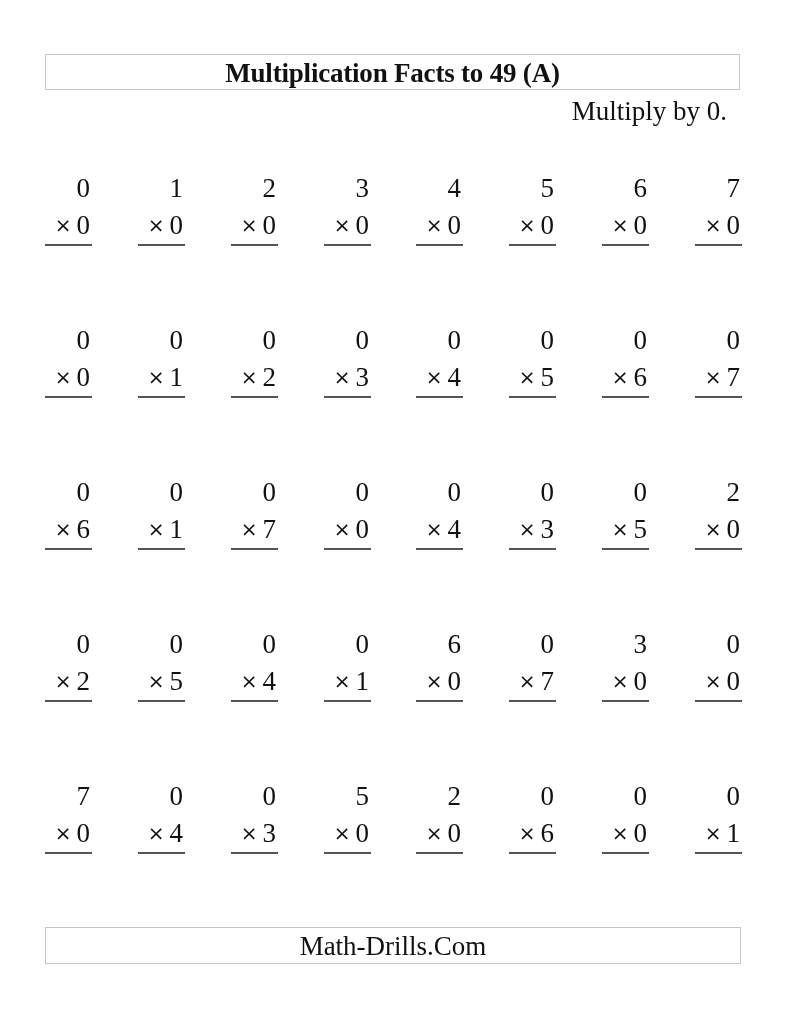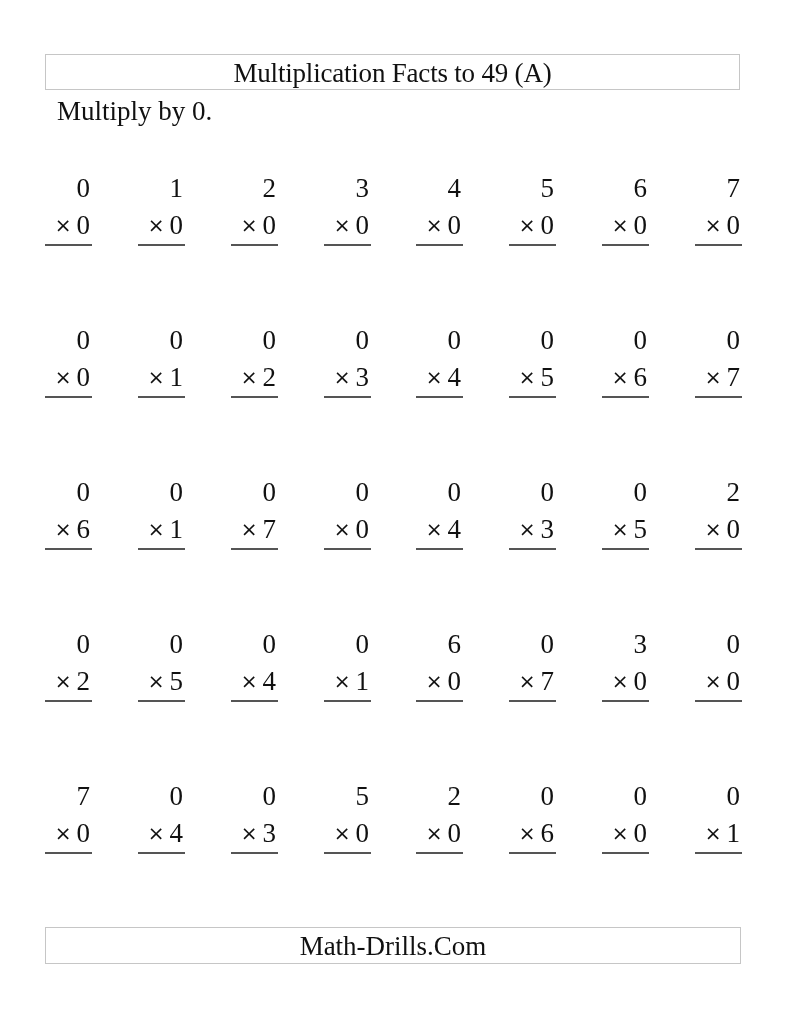--- a/index.html
+++ b/index.html
@@ -20,27 +20,28 @@
       left: 45px;
       top: 54px;
       width: 695px;
       height: 36px;
       border: 1px solid #c6c6c6;
       box-sizing: border-box;
       text-align: center;
       font-size: 27px;
       line-height: 36px;
       letter-spacing: -0.2px;
+      font-weight: bold;
     }
     .subtitle {
       position: absolute;
-      left: 57px;
+      left: 32px;
       top: 93px;
       width: 695px;
-      text-align: left;
+      text-align: right;
       font-size: 27px;
       line-height: 36px;
     }
     .grid {
       position: absolute;
       left: 45px;
       top: 170px;
       width: 697px;
     }
     .row {

